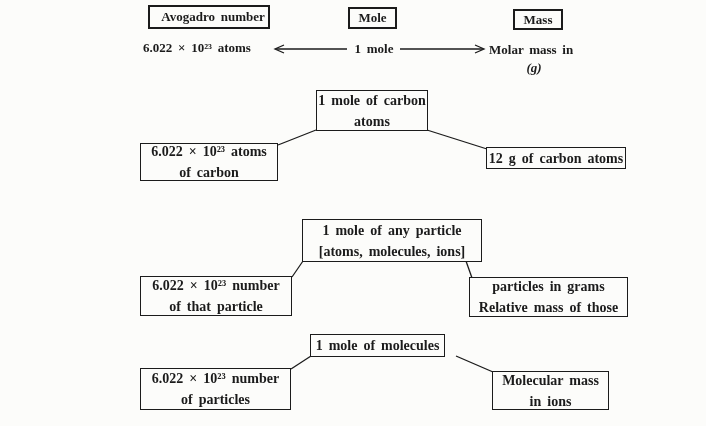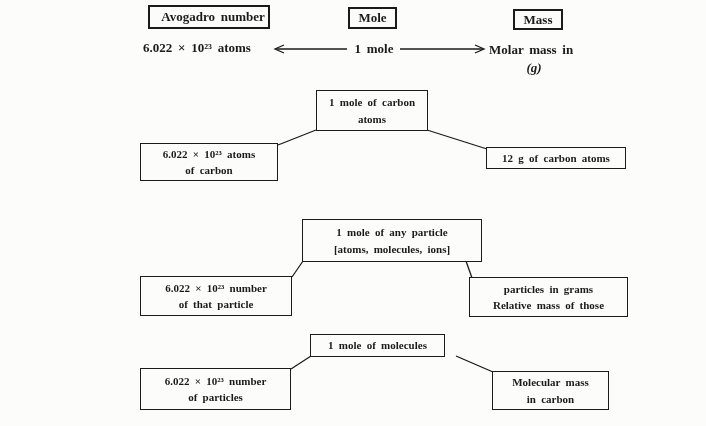--- a/index.html
+++ b/index.html
@@ -12,21 +12,21 @@
     color:#1b1b1b;
     overflow:hidden;
   }
   .overlay{position:absolute;left:0;top:0;width:706px;height:426px;pointer-events:none;}
   .box{
     position:absolute;
     border:1.5px solid #1b1b1b;
     background:#fcfcfa;
     display:flex;flex-direction:column;justify-content:center;align-items:center;
     text-align:center;
-    font-size:11px;line-height:1.5;
+    font-size:14px;line-height:1.5;
     word-spacing:2.5px;
     box-sizing:border-box;
   }
   .hbox{border-width:2px;font-size:13px;}
   .txt{
     position:absolute;
     font-size:13px;line-height:1.2;
     word-spacing:2.5px;
     white-space:nowrap;
   }
@@ -101,16 +101,16 @@
 
   <div class="box" style="left:310px;top:334px;width:135px;height:23px;">
     <div>1 mole of molecules</div>
   </div>
   <div class="box" style="left:140px;top:368px;width:151px;height:42px;">
     <div>6.022 × 10²³ number</div>
     <div>of particles</div>
   </div>
   <div class="box" style="left:492px;top:371px;width:117px;height:39px;">
     <div>Molecular mass</div>
-    <div>in carbon</div>
+    <div>in ions</div>
   </div>
 
 </div>
 
 </body></html>

